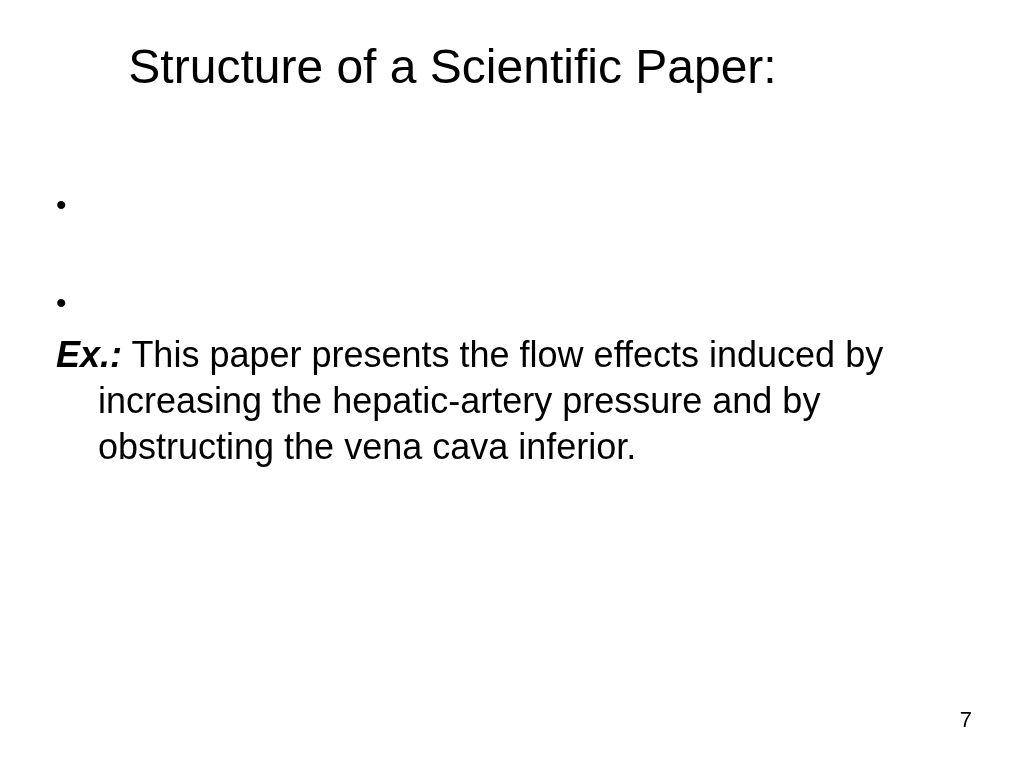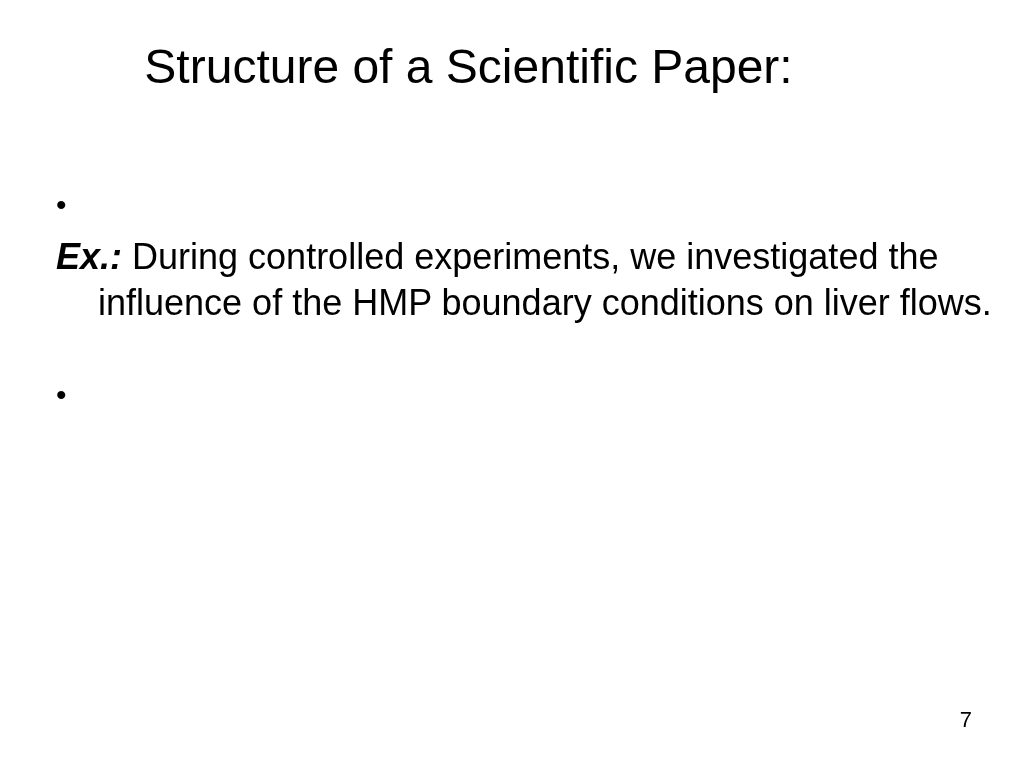--- a/index.html
+++ b/index.html
@@ -1,40 +1,40 @@
 <!DOCTYPE html>
 <html><head>
 <meta charset="utf-8">
 <style>
   html, body { margin: 0; padding: 0; background: #ffffff; }
   body { width: 1024px; height: 767px; position: relative; overflow: hidden;
          font-family: "Liberation Sans", sans-serif; color: #000; }
   .title { position: absolute; left: 0; top: 38px; width: 905px; text-align: center;
-           font-size: 48px; line-height: 58px; color: #000; padding-left: 16px; }
+           font-size: 48px; line-height: 58px; color: #000; }
   .body { position: absolute; left: 56px; top: 182px; width: 940px; font-size: 36px; line-height: 46px; }
   .bullet-line { display: flex; align-items: baseline; color: #3333cc; margin-bottom: 6px; }
   .bullet-dot { color: #000; width: 42px; flex: none; font-size: 30px; }
   .example { margin: 0 0 0 0; padding-left: 42px; text-indent: -42px; color: #000; }
   .example b { font-style: italic; }
   .gap { height: 46px; }
   .page-num { position: absolute; right: 52px; top: 707px; font-size: 22px; }
 </style>
 </head>
 <body>
 
 <div class="title">
   <div>Structure of a Scientific Paper:</div>
 </div>
 
 <div class="body">
   <div class="bullet-line">
     <span class="bullet-dot">•</span>
   </div>
-  <p class="example"><b>Ex.:</b><span> During controlled experiments, we investigated the influence of the HMP boundary conditions on liver flows.</span></p>
 
   <div class="gap"></div>
 
   <div class="bullet-line">
     <span class="bullet-dot">•</span>
   </div>
+  <p class="example"><b>Ex.:</b><span> This paper presents the flow effects induced by increasing the hepatic-artery pressure and by obstructing the vena cava inferior.</span></p>
 </div>
 
 <div class="page-num">7</div>
 
 </body></html>

